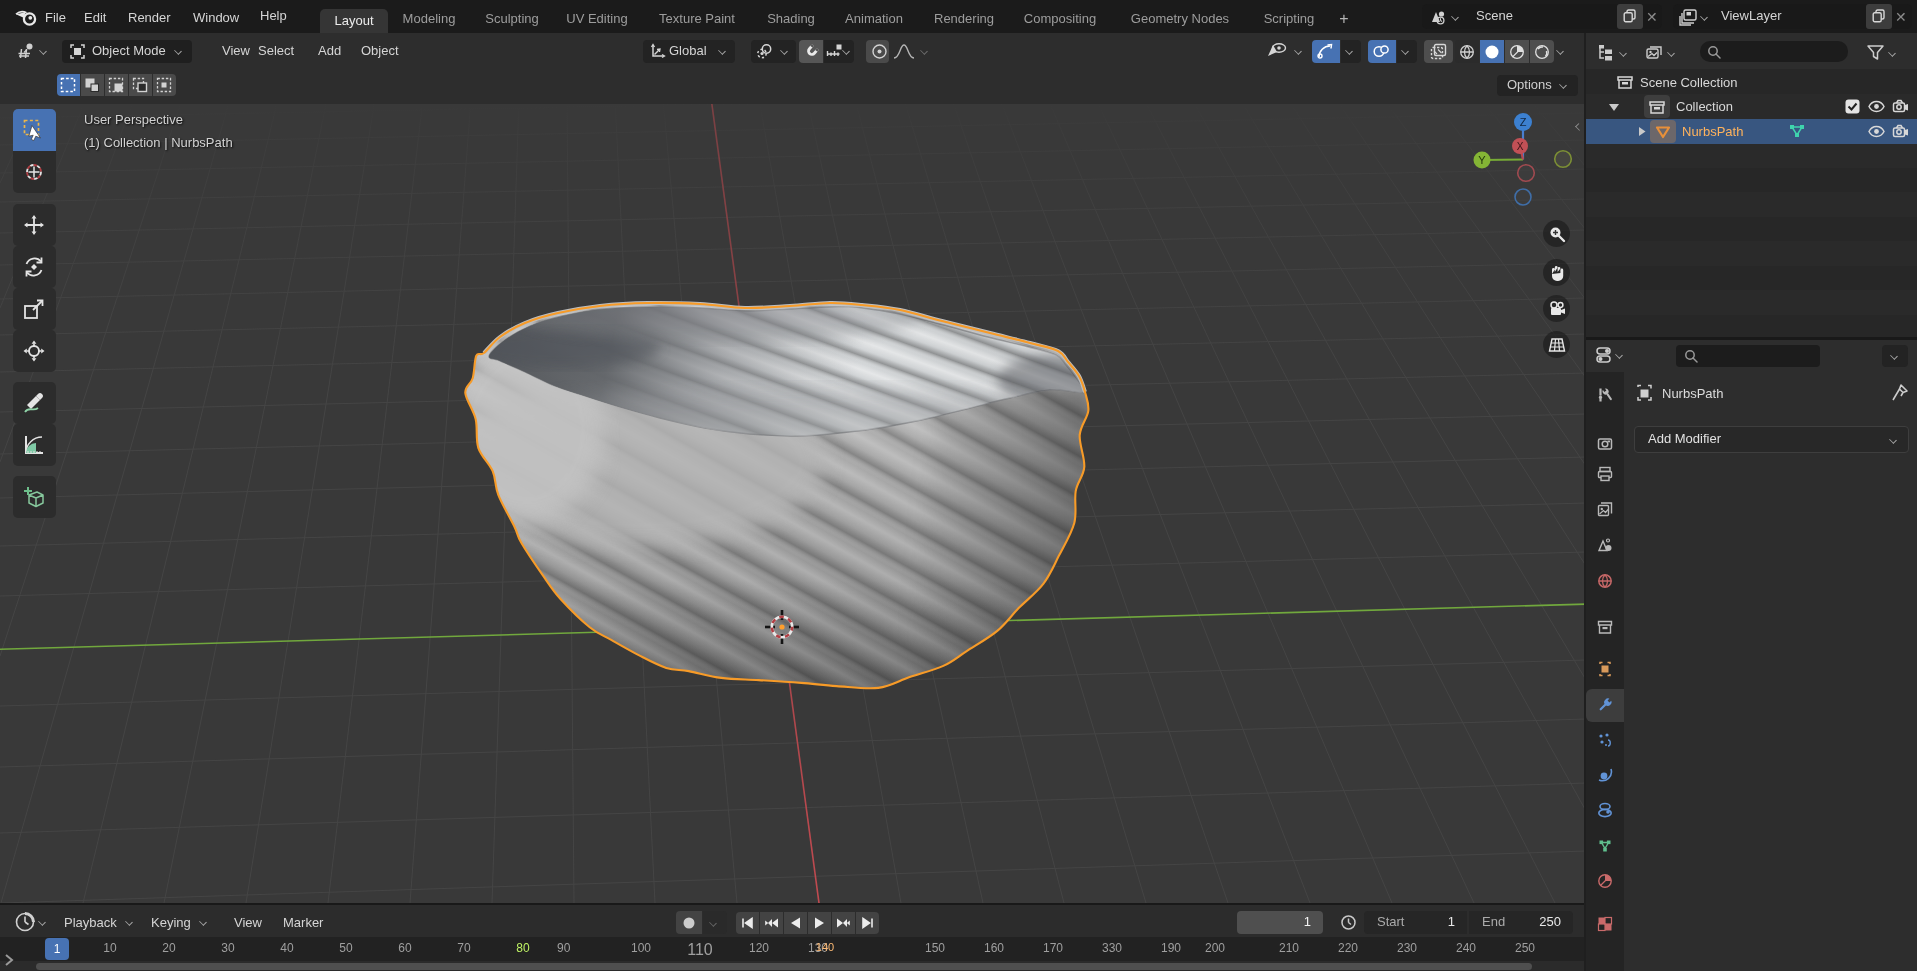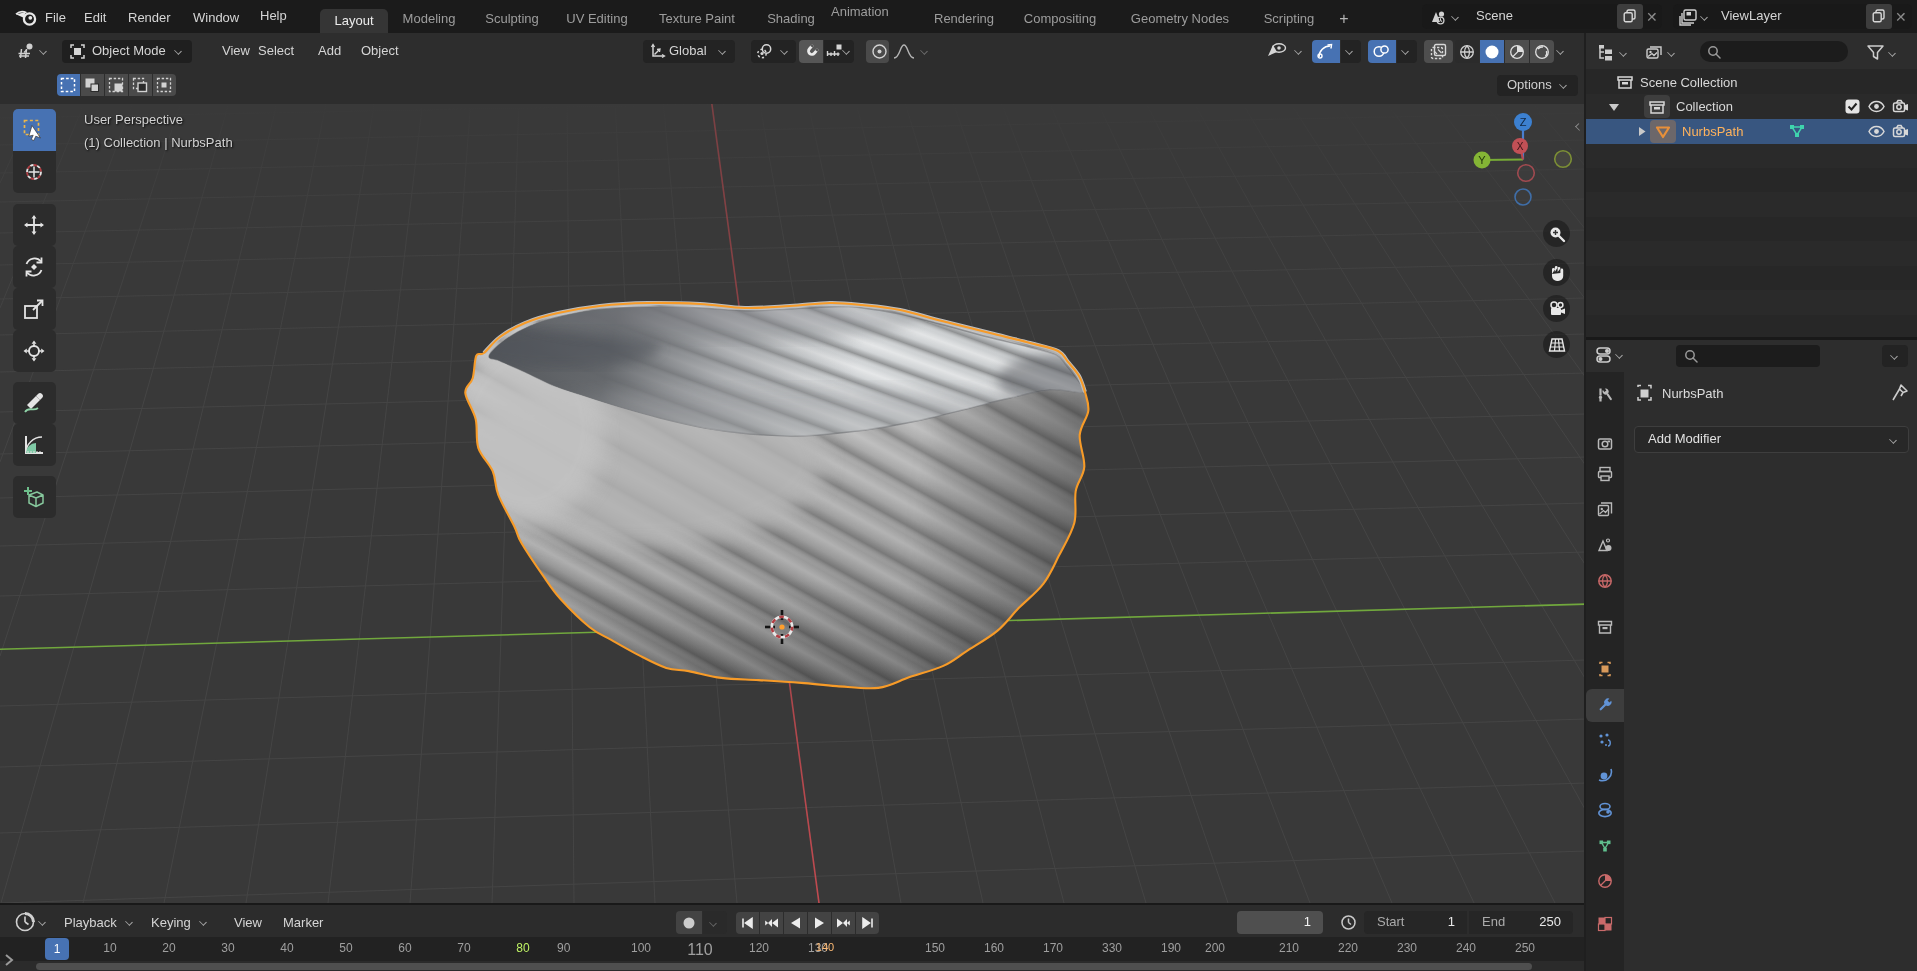--- a/index.html
+++ b/index.html
@@ -27,21 +27,21 @@
 <div class="abs t13" style="left:84px;top:10px">Edit</div>
 <div class="abs t13" style="left:128px;top:10px">Render</div>
 <div class="abs t13" style="left:193px;top:10px">Window</div>
 <div class="abs t13" style="left:260px;top:8px">Help</div>
 <div class="abs" style="left:320px;top:9px;width:68px;height:24px;background:#353535;border-radius:5px 5px 0 0;text-align:center;line-height:24px;font-size:13px;color:#ececec">Layout</div>
 <div class="abs t13 dim" style="left:392px;top:11px;width:74px;text-align:center">Modeling</div>
 <div class="abs t13 dim" style="left:473px;top:11px;width:78px;text-align:center">Sculpting</div>
 <div class="abs t13 dim" style="left:554px;top:11px;width:86px;text-align:center">UV Editing</div>
 <div class="abs t13 dim" style="left:644px;top:11px;width:106px;text-align:center">Texture Paint</div>
 <div class="abs t13 dim" style="left:754px;top:11px;width:74px;text-align:center">Shading</div>
-<div class="abs t13 dim" style="left:831px;top:4px;width:86px;">Animation</div>
+<div class="abs t13 dim" style="left:831px;top:11px;width:86px;text-align:center">Animation</div>
 <div class="abs t13 dim" style="left:920px;top:11px;width:88px;text-align:center">Rendering</div>
 <div class="abs t13 dim" style="left:1011px;top:11px;width:98px;text-align:center">Compositing</div>
 <div class="abs t13 dim" style="left:1113px;top:11px;width:134px;text-align:center">Geometry Nodes</div>
 <div class="abs t13 dim" style="left:1250px;top:11px;width:78px;text-align:center">Scripting</div>
 <div class="abs" style="left:1334px;top:9px;width:20px;height:20px;color:#b5b5b5;font-size:16px;text-align:center;line-height:20px">+</div>
 <div class="abs" style="left:1422px;top:4px;width:240px;height:25px;background:#191919;border-radius:5px">
 <svg class="abs" style="left:6px;top:3px" width="20" height="20" viewBox="0 0 20 20">
 <path d="M4 15 L8 5 L12 15 Z" fill="#d0d0d0"></path>
 <circle cx="13.5" cy="7" r="2.6" fill="#d0d0d0"></circle>
 <circle cx="12.5" cy="13.5" r="3.4" fill="none" stroke="#d0d0d0" stroke-width="1.3"></circle>

